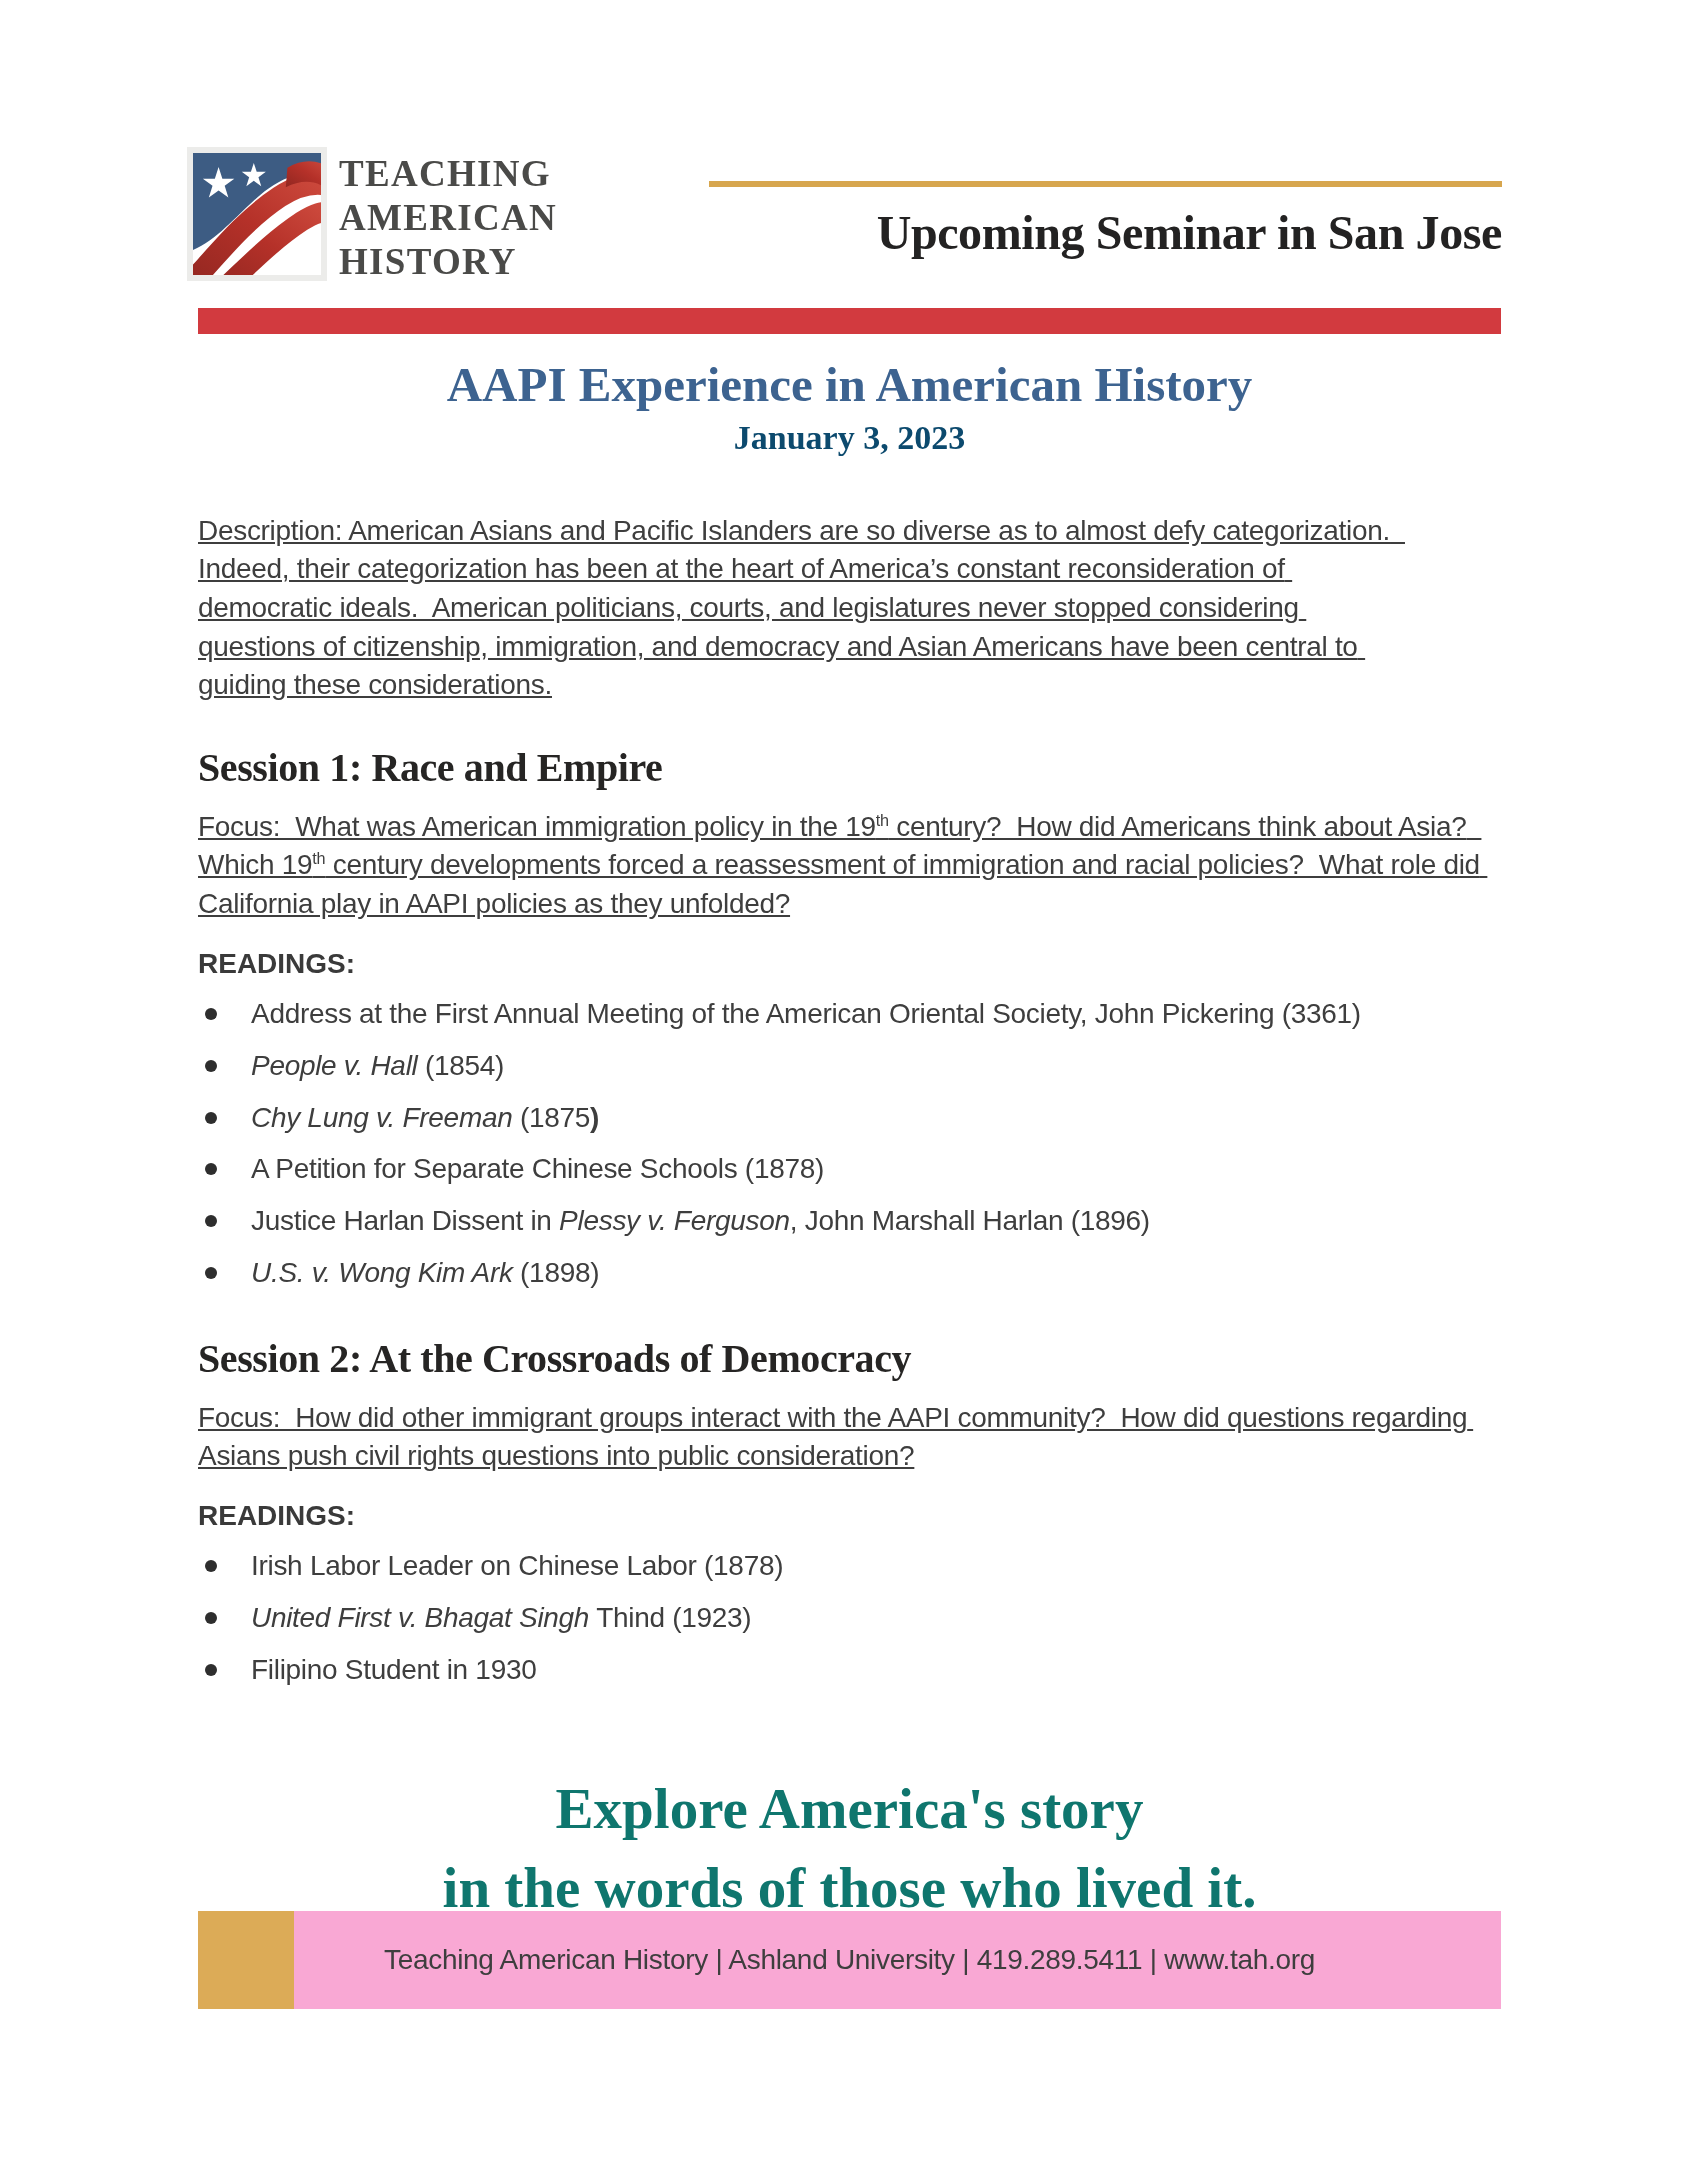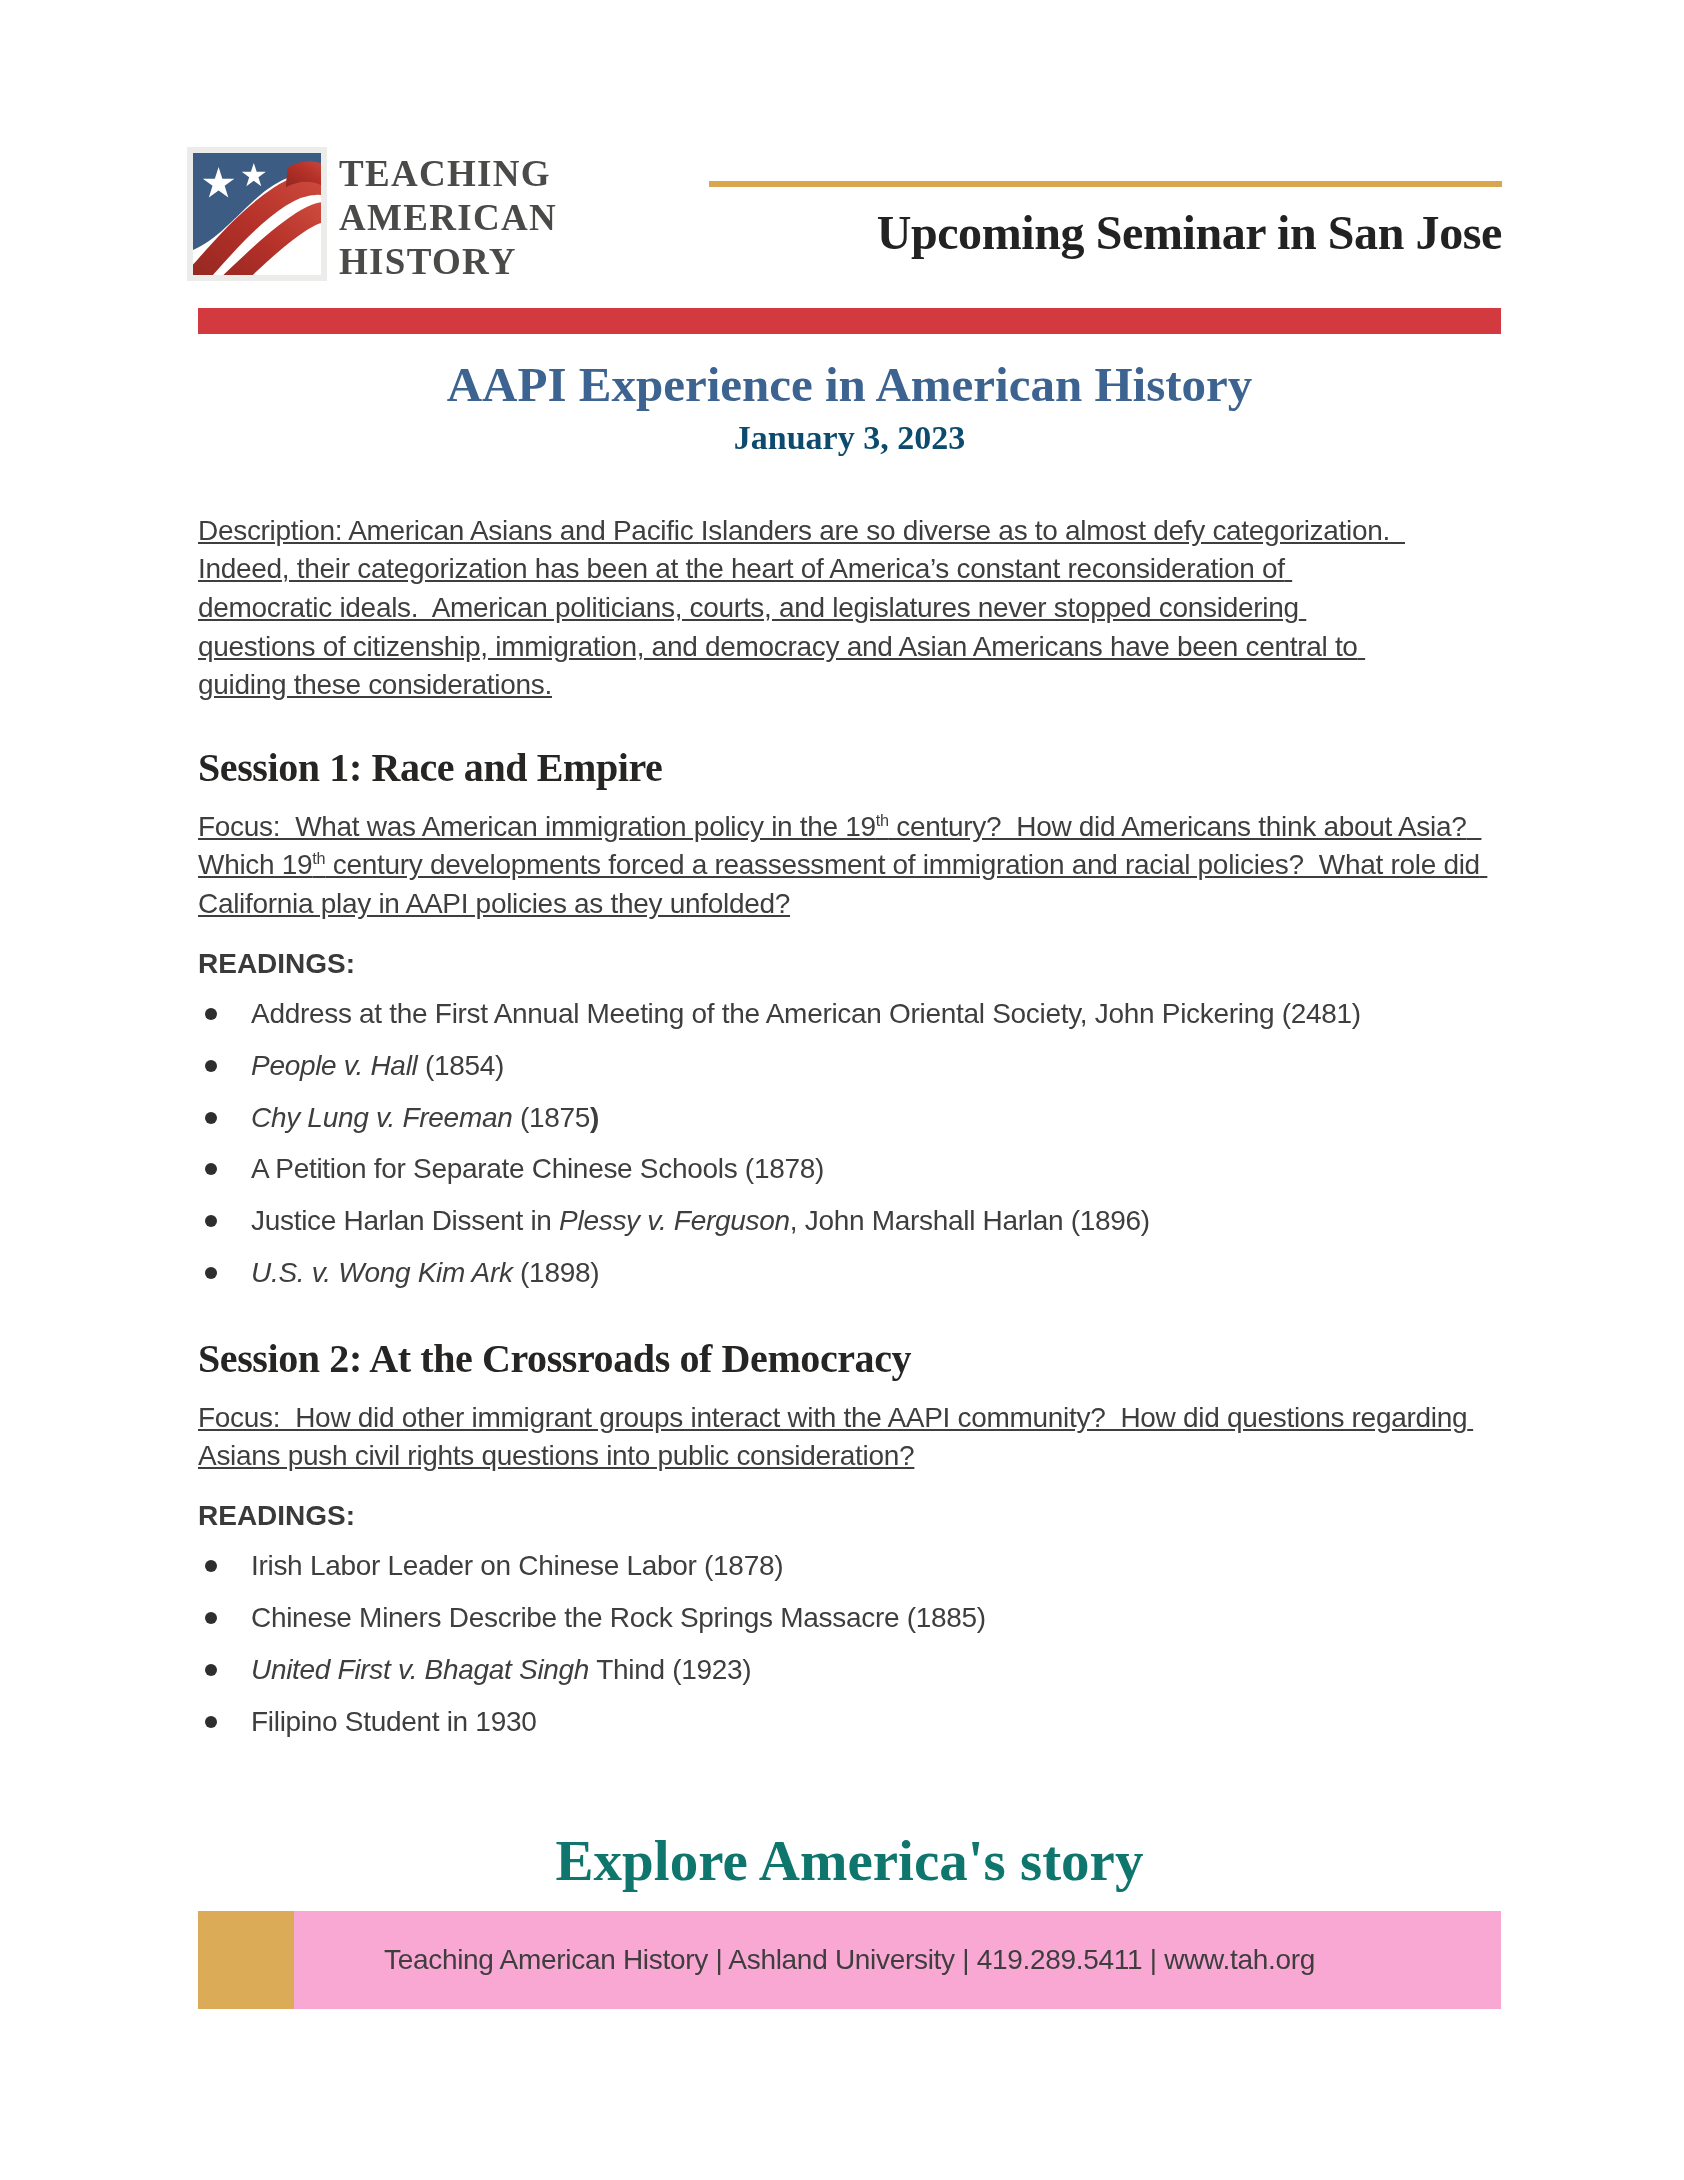--- a/index.html
+++ b/index.html
@@ -167,34 +167,33 @@
   <div class="main">
     <h1 class="doc-title">AAPI Experience in American History</h1>
     <div class="doc-date">January 3, 2023</div>
 
     <p class="body-text description">Description: American Asians and Pacific Islanders are so diverse as to almost defy categorization.  Indeed, their categorization has been at the heart of America’s constant reconsideration of democratic ideals.  American politicians, courts, and legislatures never stopped considering questions of citizenship, immigration, and democracy and Asian Americans have been central to guiding these considerations.</p>
 
     <h2 class="session-heading">Session 1: Race and Empire</h2>
     <p class="body-text focus"><span>Focus:  What was American immigration policy in the 19</span><sup>th</sup><span> century?  How did Americans think about Asia?  Which 19</span><sup>th</sup><span> century developments forced a reassessment of immigration and racial policies?  What role did California play in AAPI policies as they unfolded?</span></p>
     <div class="readings-label">READINGS:</div>
     <ul class="readings">
-        <li><span class="bullet-dot"></span><span>Address at the First Annual Meeting of the American Oriental Society, John Pickering (2481)</span></li>
+        <li><span class="bullet-dot"></span><span>Address at the First Annual Meeting of the American Oriental Society, John Pickering (3361)</span></li>
         <li><span class="bullet-dot"></span><i>People v. Hall</i><span> (1854)</span></li>
         <li><span class="bullet-dot"></span><i>Chy Lung v. Freeman</i><span> (1875</span><span class="seg-bold">)</span></li>
         <li><span class="bullet-dot"></span><span>A Petition for Separate Chinese Schools (1878)</span></li>
         <li><span class="bullet-dot"></span><span>Justice Harlan Dissent in </span><i>Plessy v. Ferguson</i><span>, John Marshall Harlan (1896)</span></li>
         <li><span class="bullet-dot"></span><i>U.S. v. Wong Kim Ark</i><span> (1898)</span></li>
       </ul>
 
     <h2 class="session-heading">Session 2: At the Crossroads of Democracy</h2>
     <p class="body-text focus"><span>Focus:  How did other immigrant groups interact with the AAPI community?  How did questions regarding Asians push civil rights questions into public consideration?</span></p>
     <div class="readings-label">READINGS:</div>
     <ul class="readings">
         <li><span class="bullet-dot"></span><span>Irish Labor Leader on Chinese Labor (1878)</span></li>
-        <li><span class="bullet-dot"></span><span>Chinese Miners Describe the Rock Springs Massacre (1885)</span></li>
         <li><span class="bullet-dot"></span><i>United First v. Bhagat Singh</i><span> Thind (1923)</span></li>
         <li><span class="bullet-dot"></span><span>Filipino Student in 1930</span></li>
       </ul>
 
     <div class="tagline">
       <div>Explore America's story</div>
       <div>in the words of those who lived it.</div>
     </div>
   </div>
 

